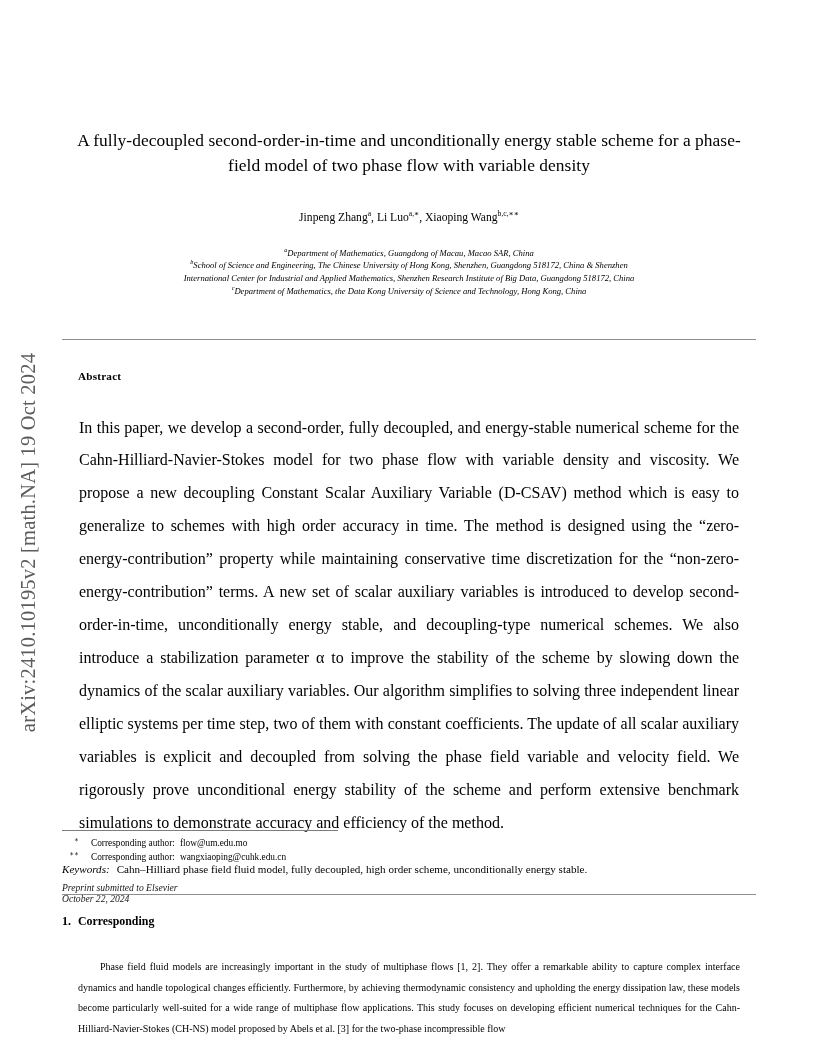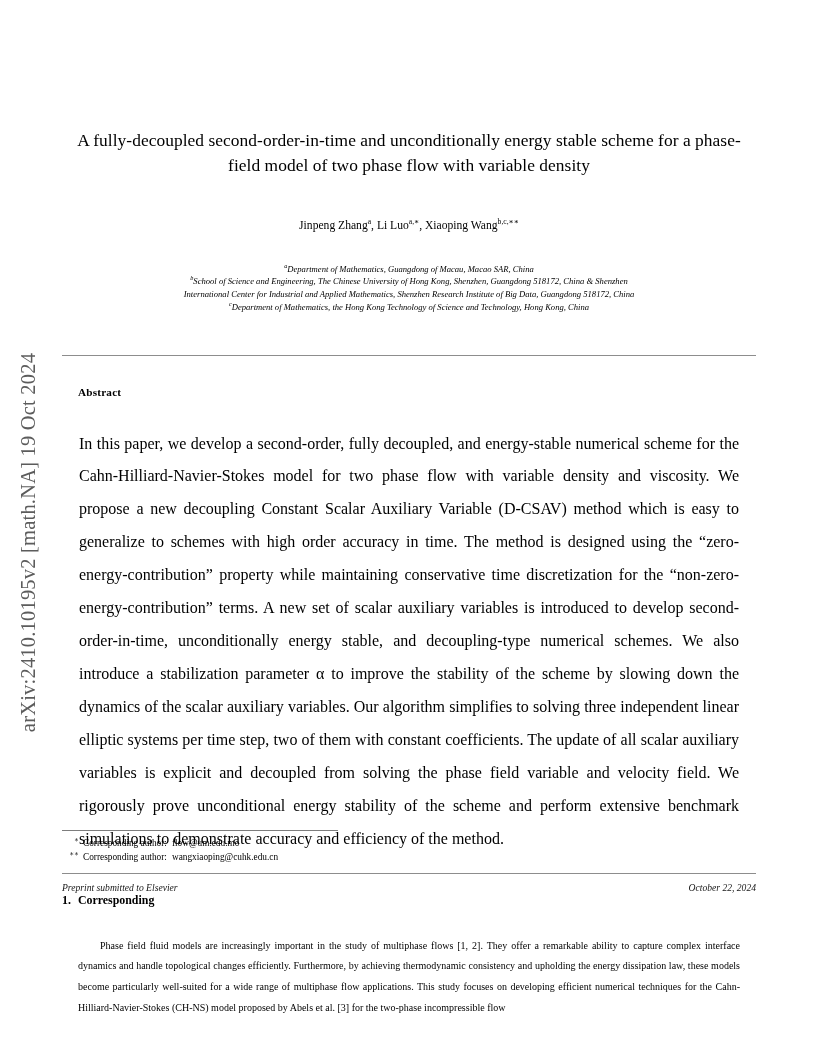--- a/index.html
+++ b/index.html
@@ -59,21 +59,21 @@
     margin: 0;
     padding-top: 128px;
     font-size: 17.4px;
     font-weight: normal;
     line-height: 1.42;
     text-align: center;
     letter-spacing: 0.05px;
   }
 
   .authors {
-    margin: 16px;
+    margin: 8px;
     padding-top: 25px;
     font-size: 11.6px;
     text-align: center;
     line-height: 1.4;
   }
   .authors sup {
     font-size: 7.6px;
     vertical-align: super;
     line-height: 0;
   }
@@ -186,39 +186,40 @@
   }
   .footnote-item .fn-mark {
     display: inline-block;
     width: 17px;
     text-align: right;
     vertical-align: super;
     font-size: 7.2px;
     line-height: 0;
   }
   .footnote-item .fn-text {
-    margin-left: 4px;
+    margin-left: 12px;
   }
   .footnote-item .fn-gap {
     display: inline-block;
     width: 5px;
   }
 
   
   .page-footer {
     position: absolute;
     left: 62px;
     top: 882px;
     width: 694px;
     display: flex;
     justify-content: space-between;
     align-items: baseline;
     font-size: 9.6px;
     font-style: italic;
     color: #171717;
+    flex-direction: column;
   }
 </style>
 </head>
 <body>
 
 <div class="page">
 
   <div class="arxiv-stamp">
     <div class="arxiv-stamp-text">arXiv:2410.10195v2  [math.NA]  19 Oct 2024</div>
   </div>
@@ -228,29 +229,32 @@
     <h1 class="title">A fully-decoupled second-order-in-time and unconditionally energy stable scheme for a phase-field model of two phase flow with variable density</h1>
 
     <p class="authors">
       <span>Jinpeng Zhang</span><sup>a</sup><span>, </span><span>Li Luo</span><sup>a,∗</sup><span>, </span><span>Xiaoping Wang</span><sup>b,c,∗∗</sup>
     </p>
 
     <div class="affiliations">
       <span class="aff"><sup>a</sup><span>Department of Mathematics, Guangdong of Macau, Macao SAR, China</span></span>
       <span class="aff"><sup>b</sup><span>School of Science and Engineering, The Chinese University of Hong Kong, Shenzhen, Guangdong 518172, China &amp; Shenzhen</span></span>
       <span class="aff"><sup></sup><span>International Center for Industrial and Applied Mathematics, Shenzhen Research Institute of Big Data, Guangdong 518172, China</span></span>
-      <span class="aff"><sup>c</sup><span>Department of Mathematics, the Hong Kong Technology of Science and Technology, Hong Kong, China</span></span>
+      <span class="aff"><sup>c</sup><span>Department of Mathematics, the Data Kong University of Science and Technology, Hong Kong, China</span></span>
     </div>
 
     <hr class="rule rule-top">
 
     <h2 class="abstract-heading">Abstract</h2>
 
     <p class="abstract-body">In this paper, we develop a second-order, fully decoupled, and energy-stable numerical scheme for the Cahn-Hilliard-Navier-Stokes model for two phase flow with variable density and viscosity. We propose a new decoupling Constant Scalar Auxiliary Variable (D-CSAV) method which is easy to generalize to schemes with high order accuracy in time. The method is designed using the “zero-energy-contribution” property while maintaining conservative time discretization for the “non-zero-energy-contribution” terms. A new set of scalar auxiliary variables is introduced to develop second-order-in-time, unconditionally energy stable, and decoupling-type numerical schemes. We also introduce a stabilization parameter α to improve the stability of the scheme by slowing down the dynamics of the scalar auxiliary variables. Our algorithm simplifies to solving three independent linear elliptic systems per time step, two of them with constant coefficients. The update of all scalar auxiliary variables is explicit and decoupled from solving the phase field variable and velocity field. We rigorously prove unconditional energy stability of the scheme and perform extensive benchmark simulations to demonstrate accuracy and efficiency of the method.</p>
 
+    <p class="keywords">
+      <span class="kw-label">Keywords:</span><span class="kw-gap"></span><span>Cahn–Hilliard phase field fluid model, fully decoupled, high order scheme, unconditionally energy stable.</span>
+    </p>
 
     <hr class="rule rule-bottom">
 
     <h2 class="section-heading">
       <span class="sec-num">1.</span><span>Corresponding</span>
     </h2>
 
     <p class="body-par">Phase field fluid models are increasingly important in the study of multiphase flows [1, 2]. They offer a remarkable ability to capture complex interface dynamics and handle topological changes efficiently. Furthermore, by achieving thermodynamic consistency and upholding the energy dissipation law, these models become particularly well-suited for a wide range of multiphase flow applications. This study focuses on developing efficient numerical techniques for the Cahn-Hilliard-Navier-Stokes (CH-NS) model proposed by Abels et al. [3] for the two-phase incompressible flow</p>
 
   </div>

